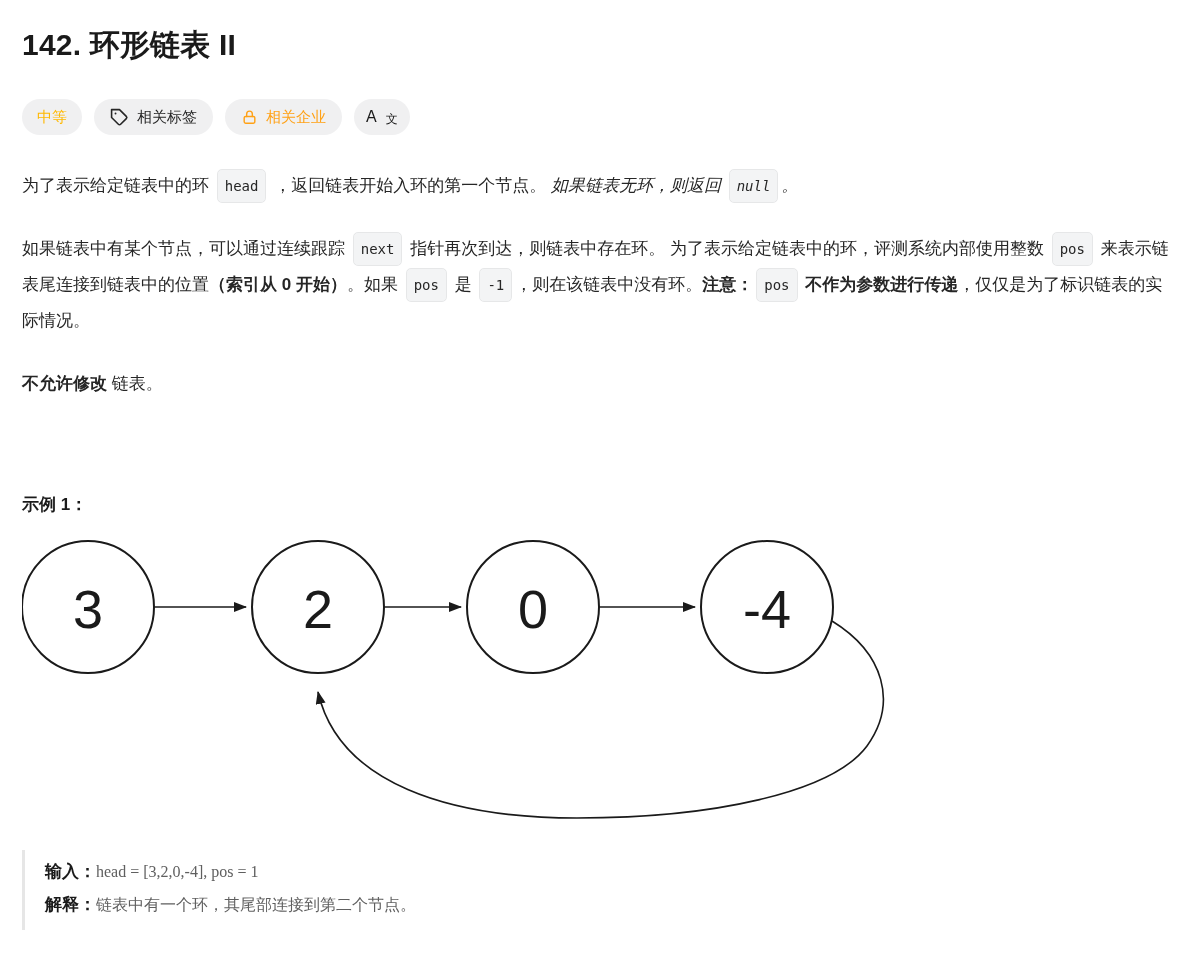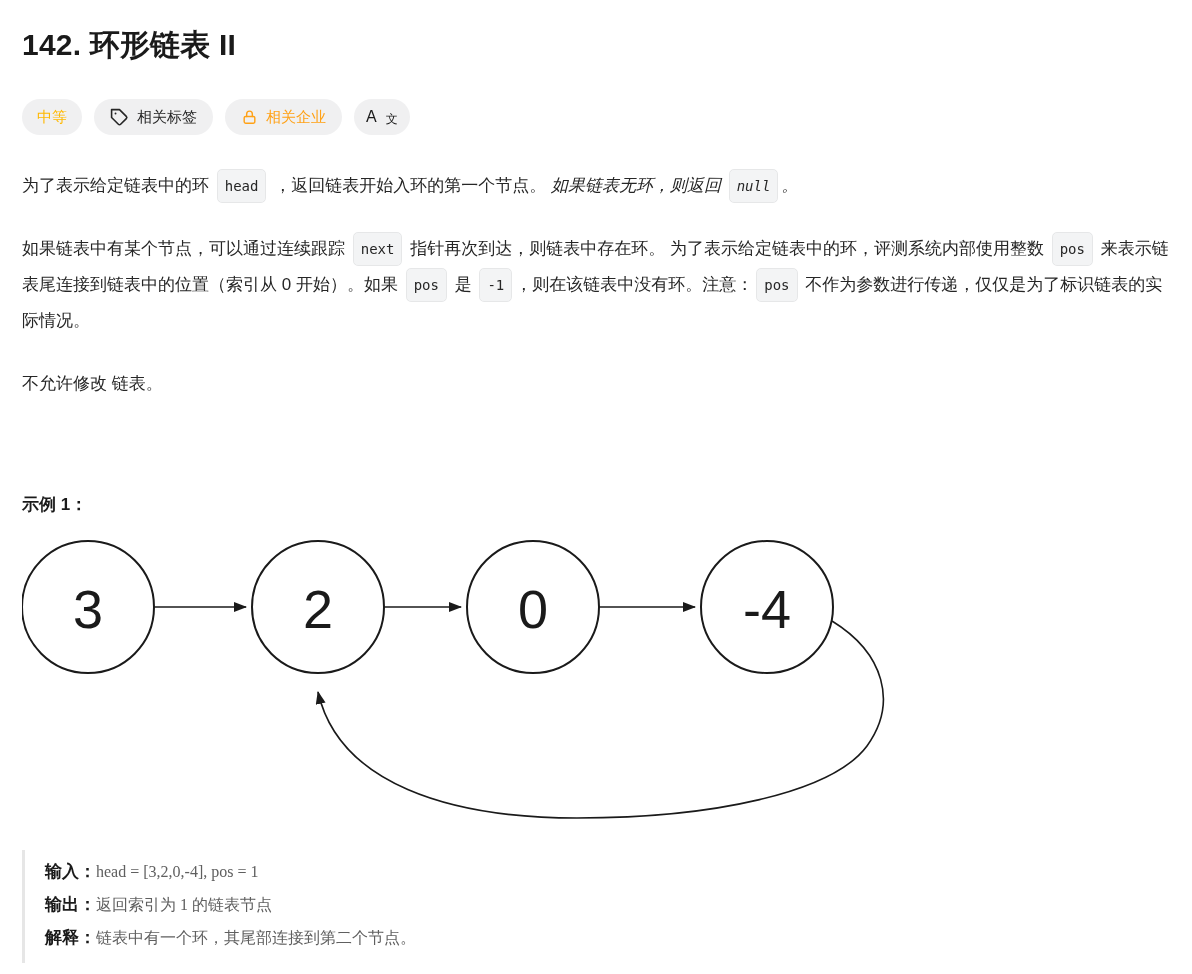--- a/index.html
+++ b/index.html
@@ -45,21 +45,21 @@
   .pill.font-pill{padding:0 12px;color:var(--ink);}
   .pill.font-pill .fa{font-size:16px;line-height:1;}
   .pill.font-pill .fb{font-size:12px;line-height:1;margin-left:1px;margin-top:3px;}
 
   .desc{font-size:17px;line-height:35px;color:var(--text);}
   .desc p{margin:0;width:1150px;}
   .desc p.p1{margin-top:33px;}
   .desc p.p2{margin-top:27px;}
   .desc p.p3{margin-top:28px;}
 
-  .seg.bold{font-weight:400;}
+  .seg.bold{font-weight:700;}
   .seg.italic{font-style:italic;}
   code.seg{
     font-family:"DejaVu Sans Mono","Liberation Mono",monospace;
     font-size:14px;
     background:var(--chip-bg);
     border:1px solid rgba(0,0,0,.05);
     border-radius:5px;
     padding:8px 7px;
     margin:16px 3px;
     color:var(--text);
@@ -156,20 +156,17 @@
     <line x1="577" y1="75" x2="673" y2="75" stroke="#1a1a1a" stroke-width="1.6" marker-end="url(#ah)"></line>
 
     <path d="M 810 89 C 862 121, 876 171, 845 214 C 810 261, 690 286, 555 286 C 428 286, 317 252, 296 160" fill="none" stroke="#1a1a1a" stroke-width="1.6" marker-end="url(#ah)"></path>
   </svg>
 
   <div class="example-block">
     <div class="ex-line">
       <span class="ex-label">输入：</span><span class="ex-val">head = [3,2,0,-4], pos = 1</span>
     </div>
     <div class="ex-line">
-      <span class="ex-label">输出：</span><span class="ex-val">返回索引为 1 的链表节点</span>
-    </div>
-    <div class="ex-line">
       <span class="ex-label">解释：</span><span class="ex-val">链表中有一个环，其尾部连接到第二个节点。</span>
     </div>
   </div>
 
 </div>
 
 </body></html>

